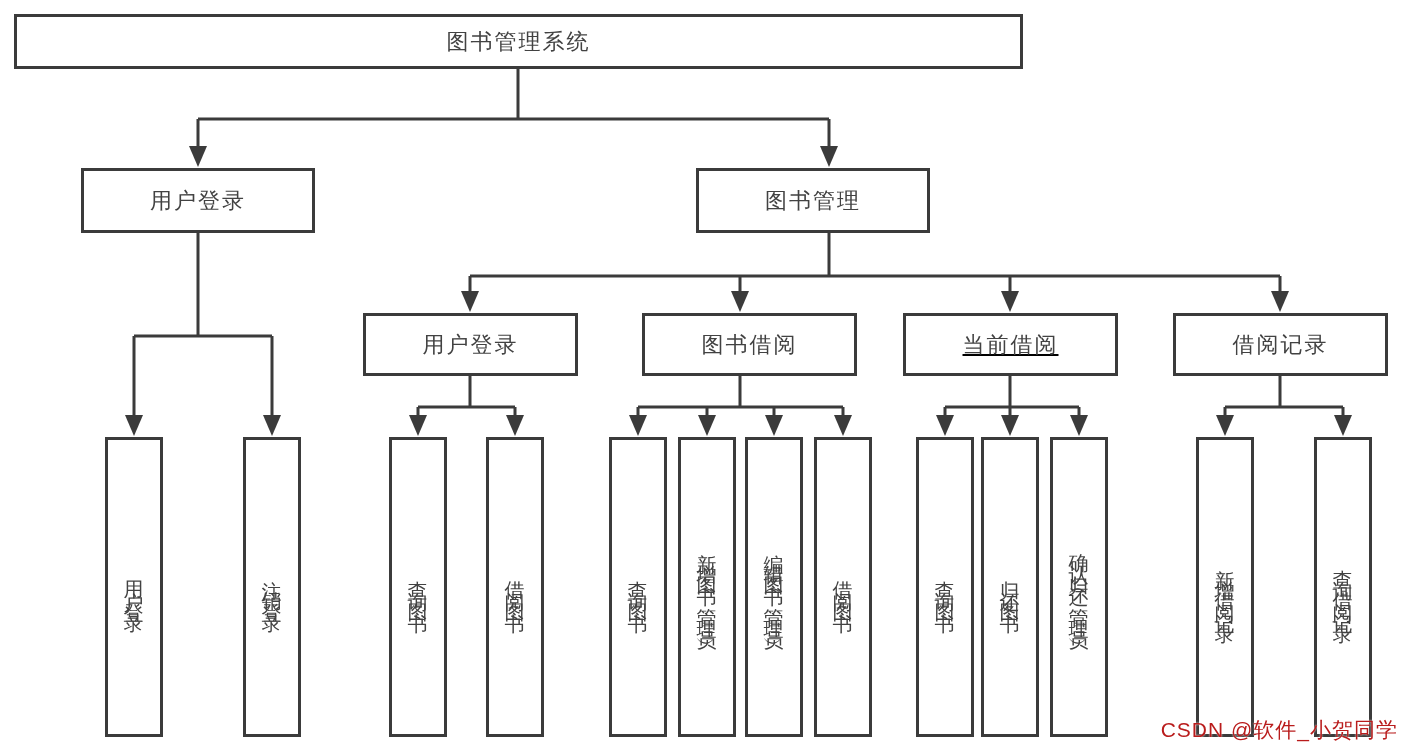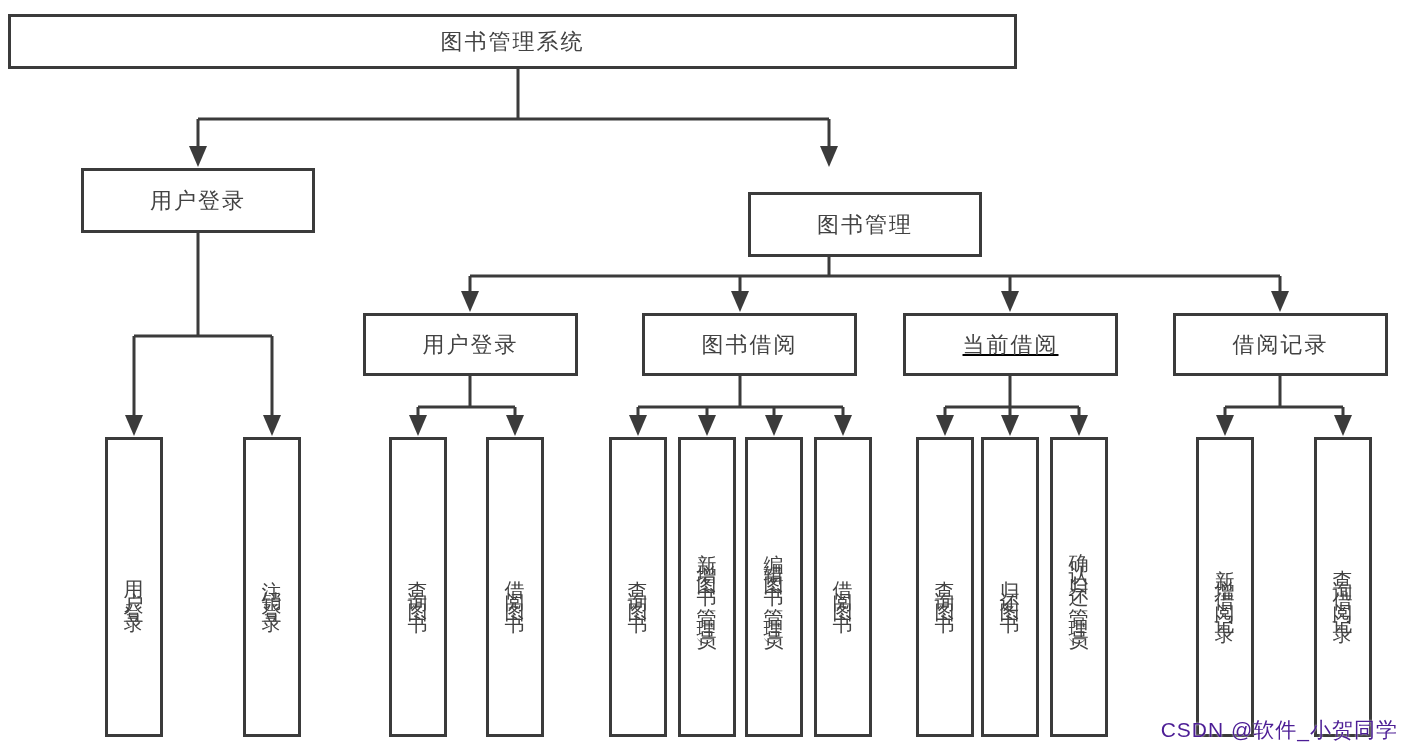--- a/index.html
+++ b/index.html
@@ -3,27 +3,27 @@
 <meta charset="utf-8">
 <style>
   html,body{margin:0;padding:0;background:#ffffff;}
   body{width:1405px;height:747px;position:relative;overflow:hidden;
        font-family:"Liberation Sans",sans-serif;}
   #canvas{position:absolute;left:0;top:0;width:1405px;height:747px;background:#ffffff;}
   #connectors{position:absolute;left:0;top:0;z-index:1;}
   .node{position:absolute;box-sizing:border-box;border:3px solid #3b3b3b;background:#ffffff;
         display:flex;align-items:center;justify-content:center;z-index:2;}
   .node .hlabel{font-size:22px;color:#424242;letter-spacing:2px;white-space:nowrap;}
-  .root{left:8px;top:14px;width:1009px;height:55px;}
+  .root{left:14px;top:14px;width:1009px;height:55px;}
   .lvl1{top:168px;height:65px;width:234px;}
   .lvl2{top:313px;height:63px;width:215px;}
   .leaf{top:437px;height:300px;width:58px;}
   .vtext{writing-mode:vertical-rl;text-orientation:mixed;font-size:20px;line-height:1;
          letter-spacing:11px;color:#424242;}
-  .watermark{position:absolute;top:716px;right:7px;z-index:3;font-size:21px;color:#4c1d95;
+  .watermark{position:absolute;top:716px;right:7px;z-index:3;font-size:21px;color:#b91c1c;
              letter-spacing:1px;text-shadow:0 0 2px #ffffff;white-space:nowrap;}
 </style>
 </head>
 <body>
 
 <div id="canvas">
 
   <svg id="connectors" width="1405" height="747" viewBox="0 0 1405 747">
     <g stroke="#3b3b3b" stroke-width="3" fill="none">
       <path d="M518 68 V119 M198 119 H829 M198 119 V147 M829 119 V147"></path>
@@ -57,21 +57,21 @@
     </g>
   </svg>
 
   <div class="node root">
     <span class="hlabel">图书管理系统</span>
   </div>
 
   <div class="node lvl1" style="left:81px;">
     <span class="hlabel">用户登录</span>
   </div>
-  <div class="node lvl1" style="left:748px;margin-top:24px;">
+  <div class="node lvl1" style="left:696px;">
     <span class="hlabel">图书管理</span>
   </div>
 
   <div class="node lvl2" style="left:363px;">
     <span class="hlabel">用户登录</span>
   </div>
   <div class="node lvl2" style="left:642px;align-items:center;">
     <span class="hlabel">图书借阅</span>
   </div>
   <div class="node lvl2" style="left:903px;text-decoration:underline;">

